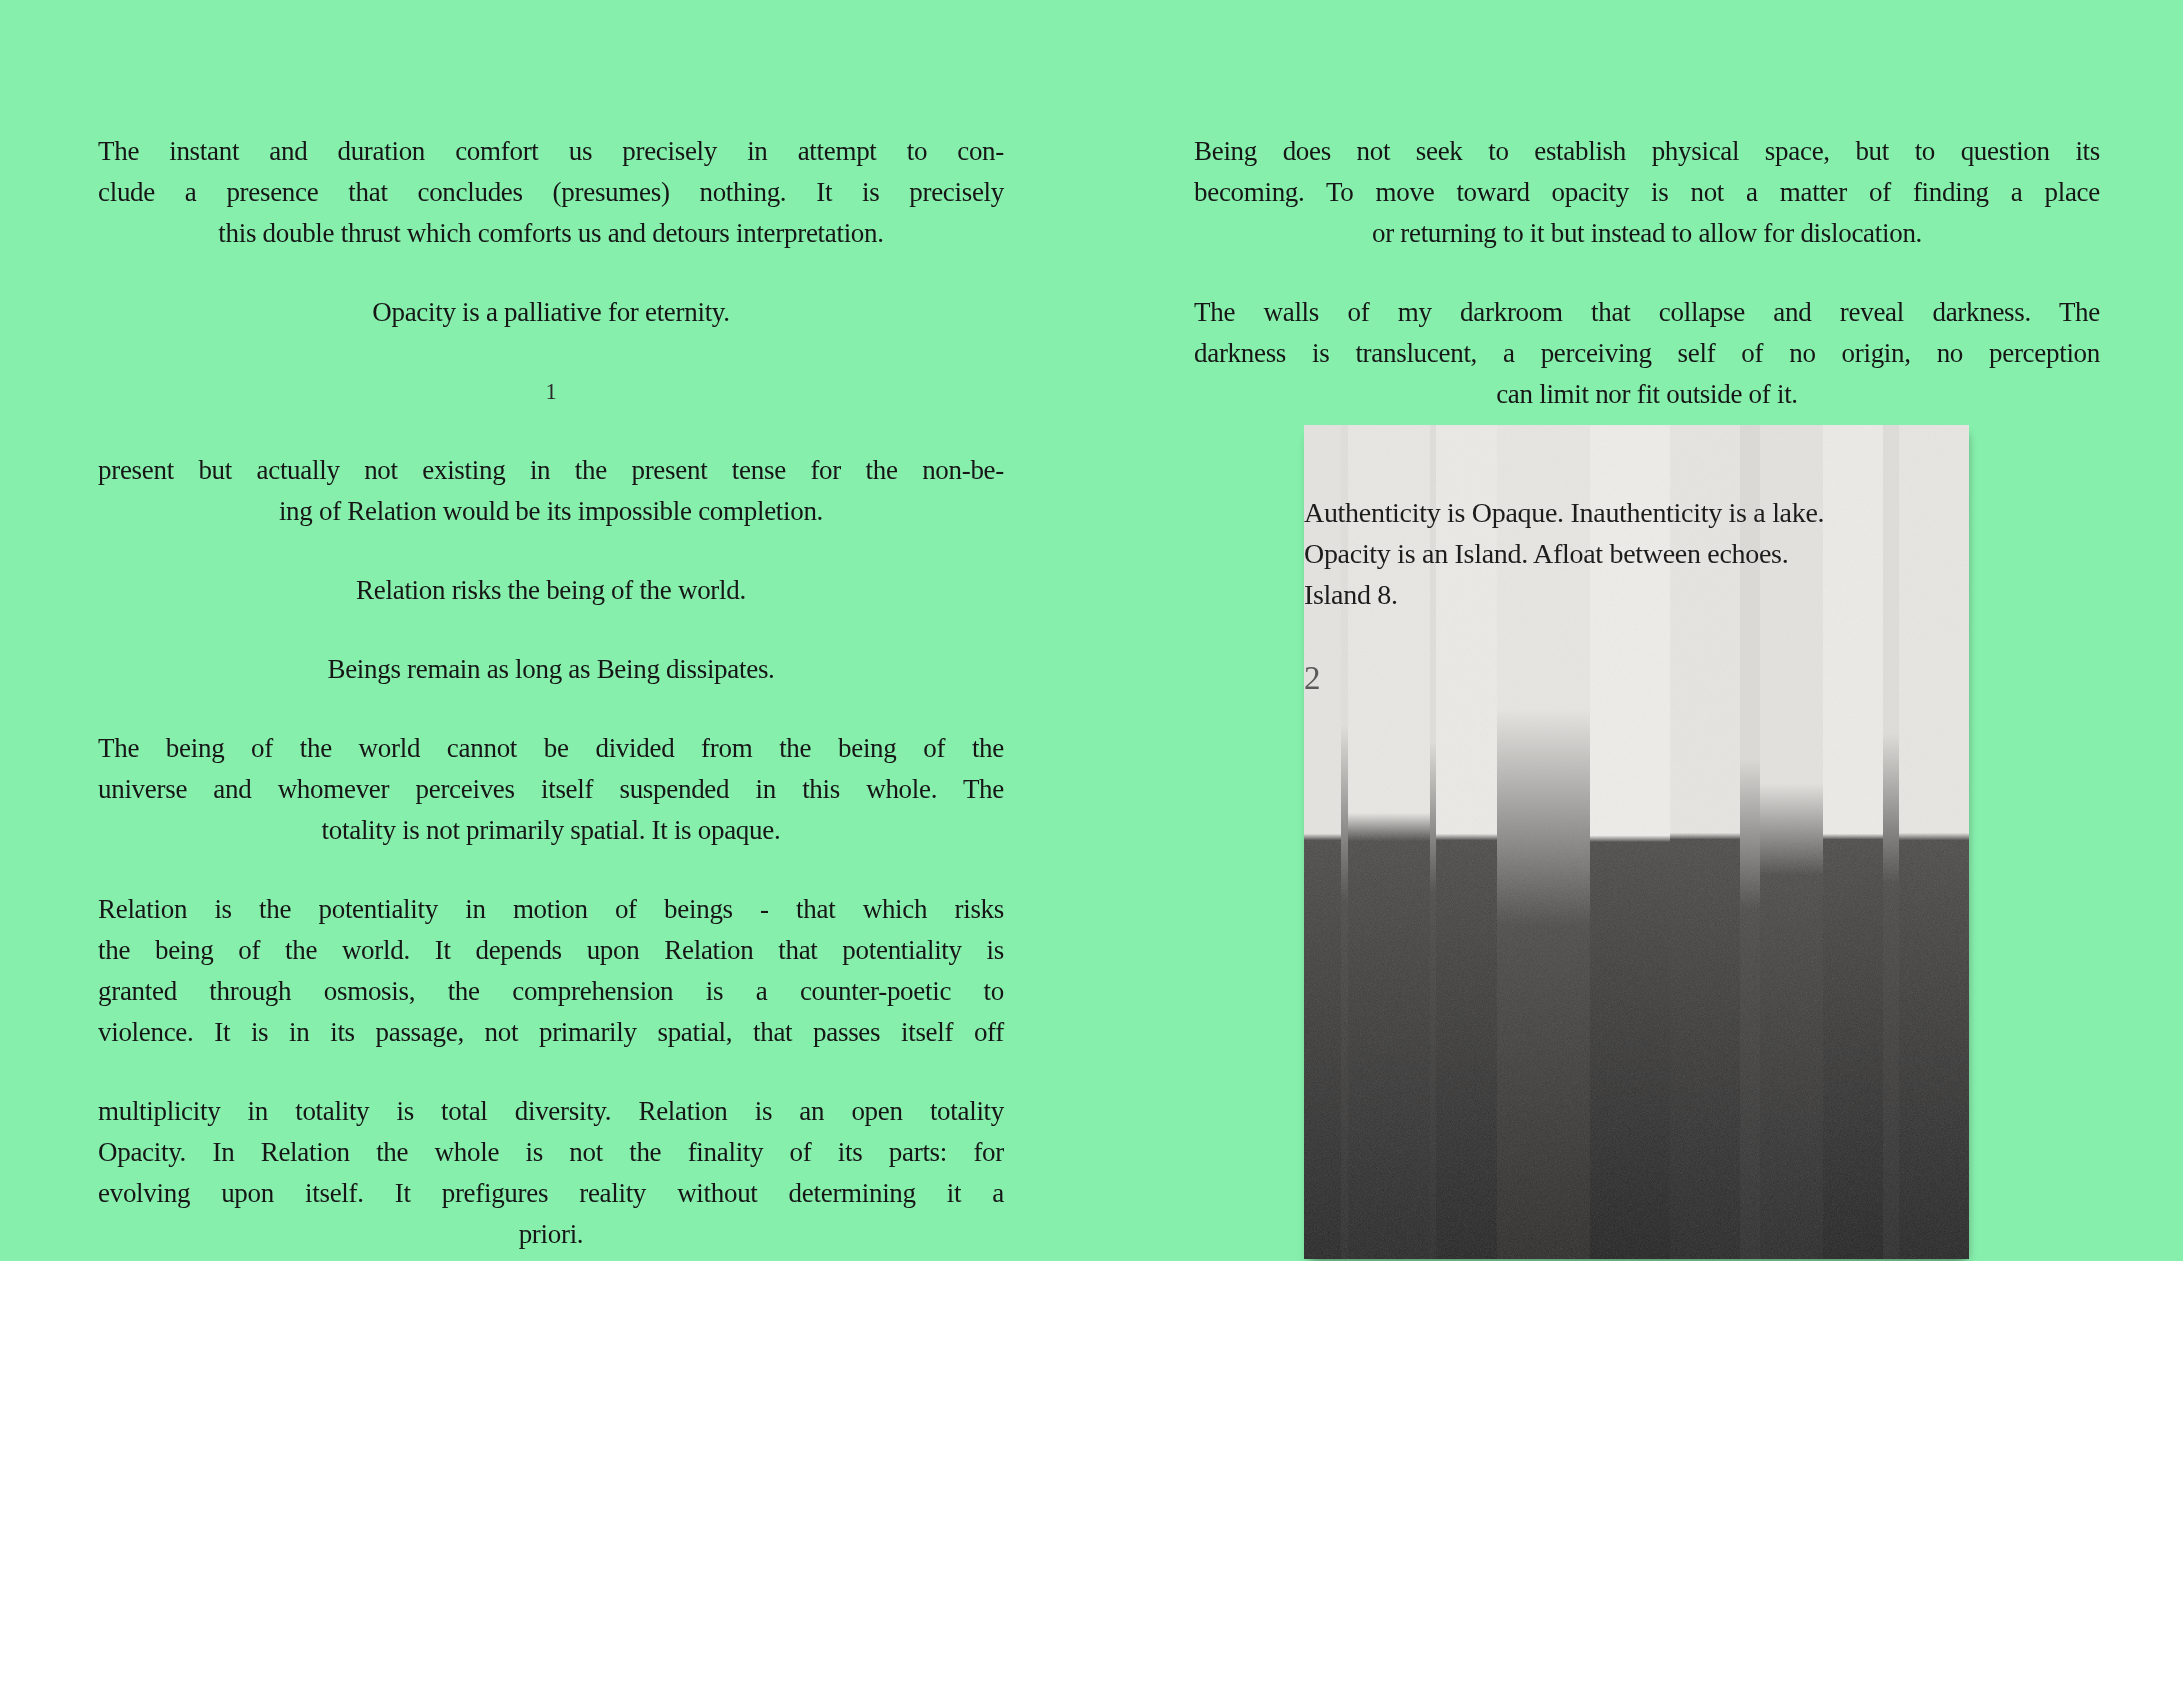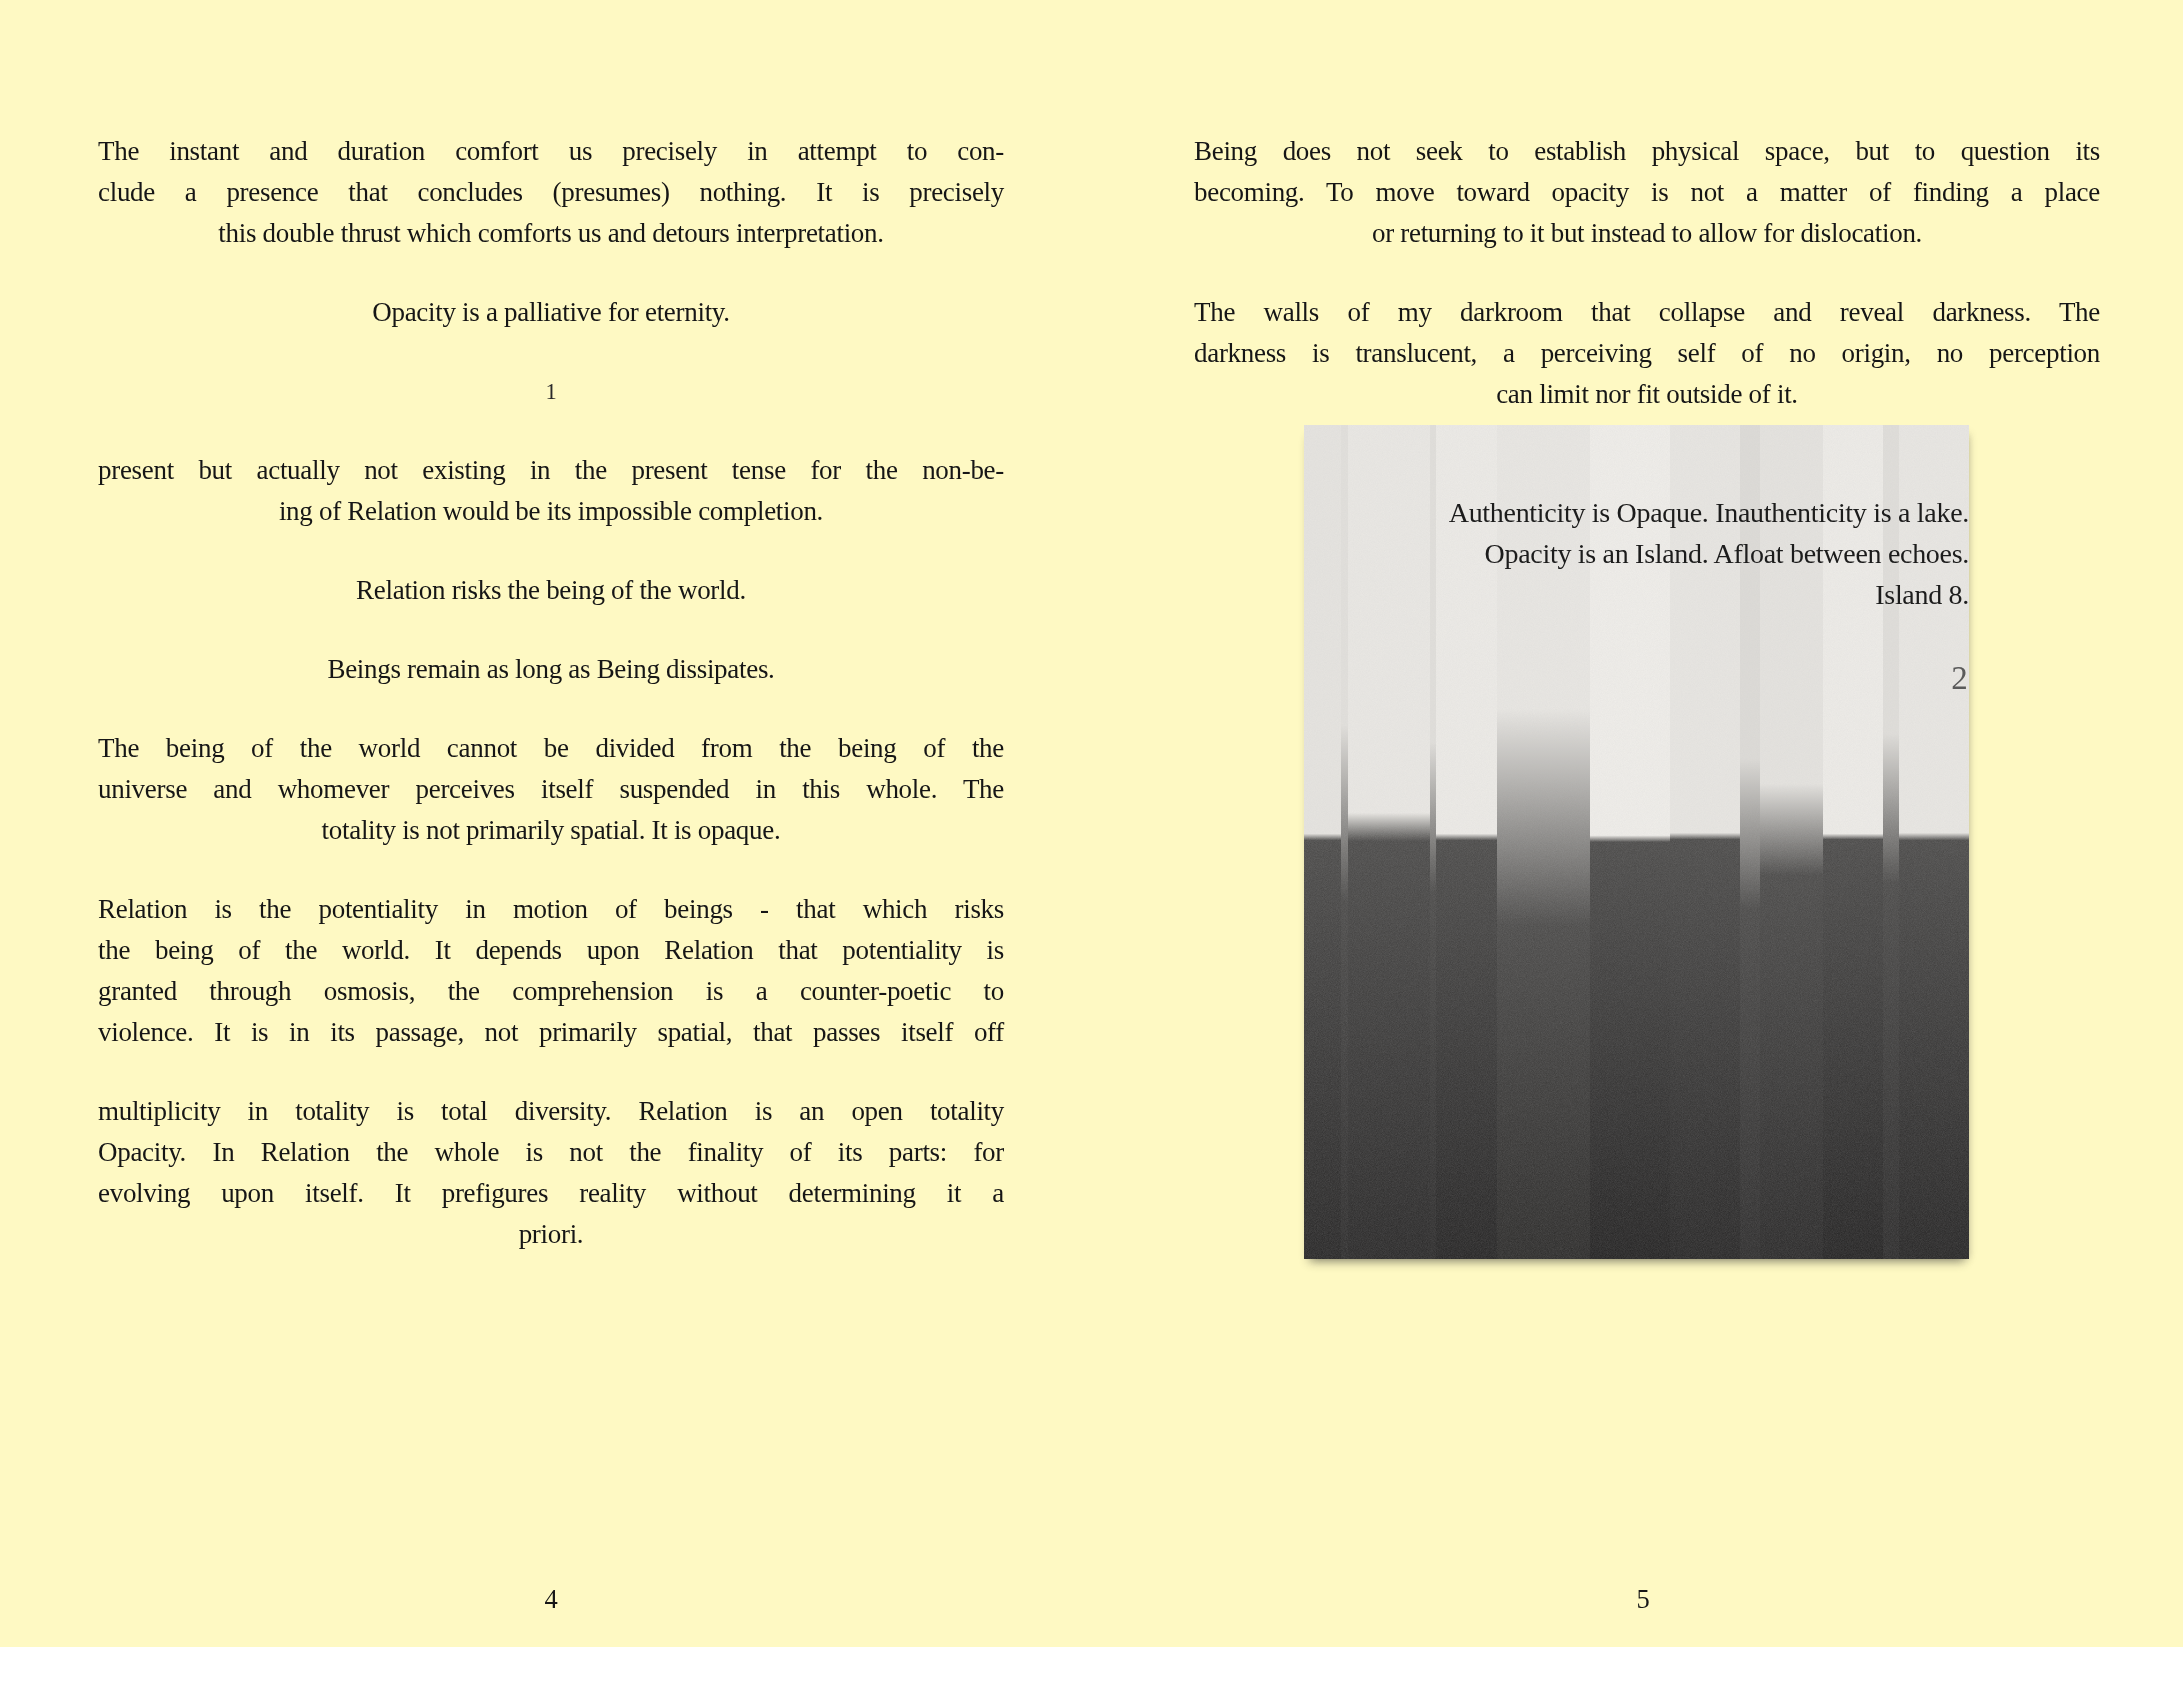--- a/index.html
+++ b/index.html
@@ -1,37 +1,37 @@
 <!DOCTYPE html>
 <html style="font-size:10.6px"><head>
 <meta charset="utf-8">
 <style>
   * { margin:0; padding:0; box-sizing:border-box; }
   html,body { background:#ffffff; }
   body { width:2183px; height:1687px; font-family:"Liberation Serif","DejaVu Serif",serif; }
-  .spread { position:relative; width:2183px; height:1647px; background:#fef9c3; overflow:hidden; }
+  .spread { position:relative; width:2183px; height:1261px; background:#86efac; overflow:hidden; }
   .page { position:absolute; top:0; width:1092px; height:1687px; }
   .page.left  { left:0; }
   .page.right { left:1092px; }
   .col { position:absolute; top:131px; width:906px; color:#161616; }
   .page.left  .col { left:98px; }
   .page.right .col { left:102px; }
   p.para { margin:0 0 38px 0; font-size:27px; line-height:41px; letter-spacing:-0.3px; }
   .jl { text-align:justify; text-align-last:justify; white-space:nowrap; }
   .cl { text-align:center; text-align-last:center; white-space:nowrap; }
   .orn1 { font-size:22.5px; color:#2a2a2a; }
   .pagenum { position:absolute; top:1583px; width:906px; left:98px; text-align:center;
              font-size:26.5px; line-height:32px; color:#161616; }
   
   .photo { position:absolute; left:212px; top:425px; width:665px; height:834px;
            background:#e8e6e2; overflow:hidden;
            box-shadow:0 8px 9.3px -4.6px rgba(40,40,40,0.45), 5.3px 4px 8px -5.3px rgba(60,60,60,0.25); }
   .band { position:absolute; top:0; height:100%; }
   .grain { position:absolute; left:0; top:0; width:100%; height:100%; }
-  .caption { position:absolute; left:0; right:0; top:67px; text-align:right;
+  .caption { position:absolute; left:0; right:0; top:67px; text-align:left;
              font-size:28px; line-height:41px; letter-spacing:-0.3px; color:#1c1c1c; }
   .capline { white-space:nowrap; }
   .orn2 { margin-top:43px; font-size:33px; line-height:41px; letter-spacing:1.3px; color:#5a5a5a; }
 </style>
 </head>
 <body>
 
 <div class="spread">
 
   <section class="page left">

